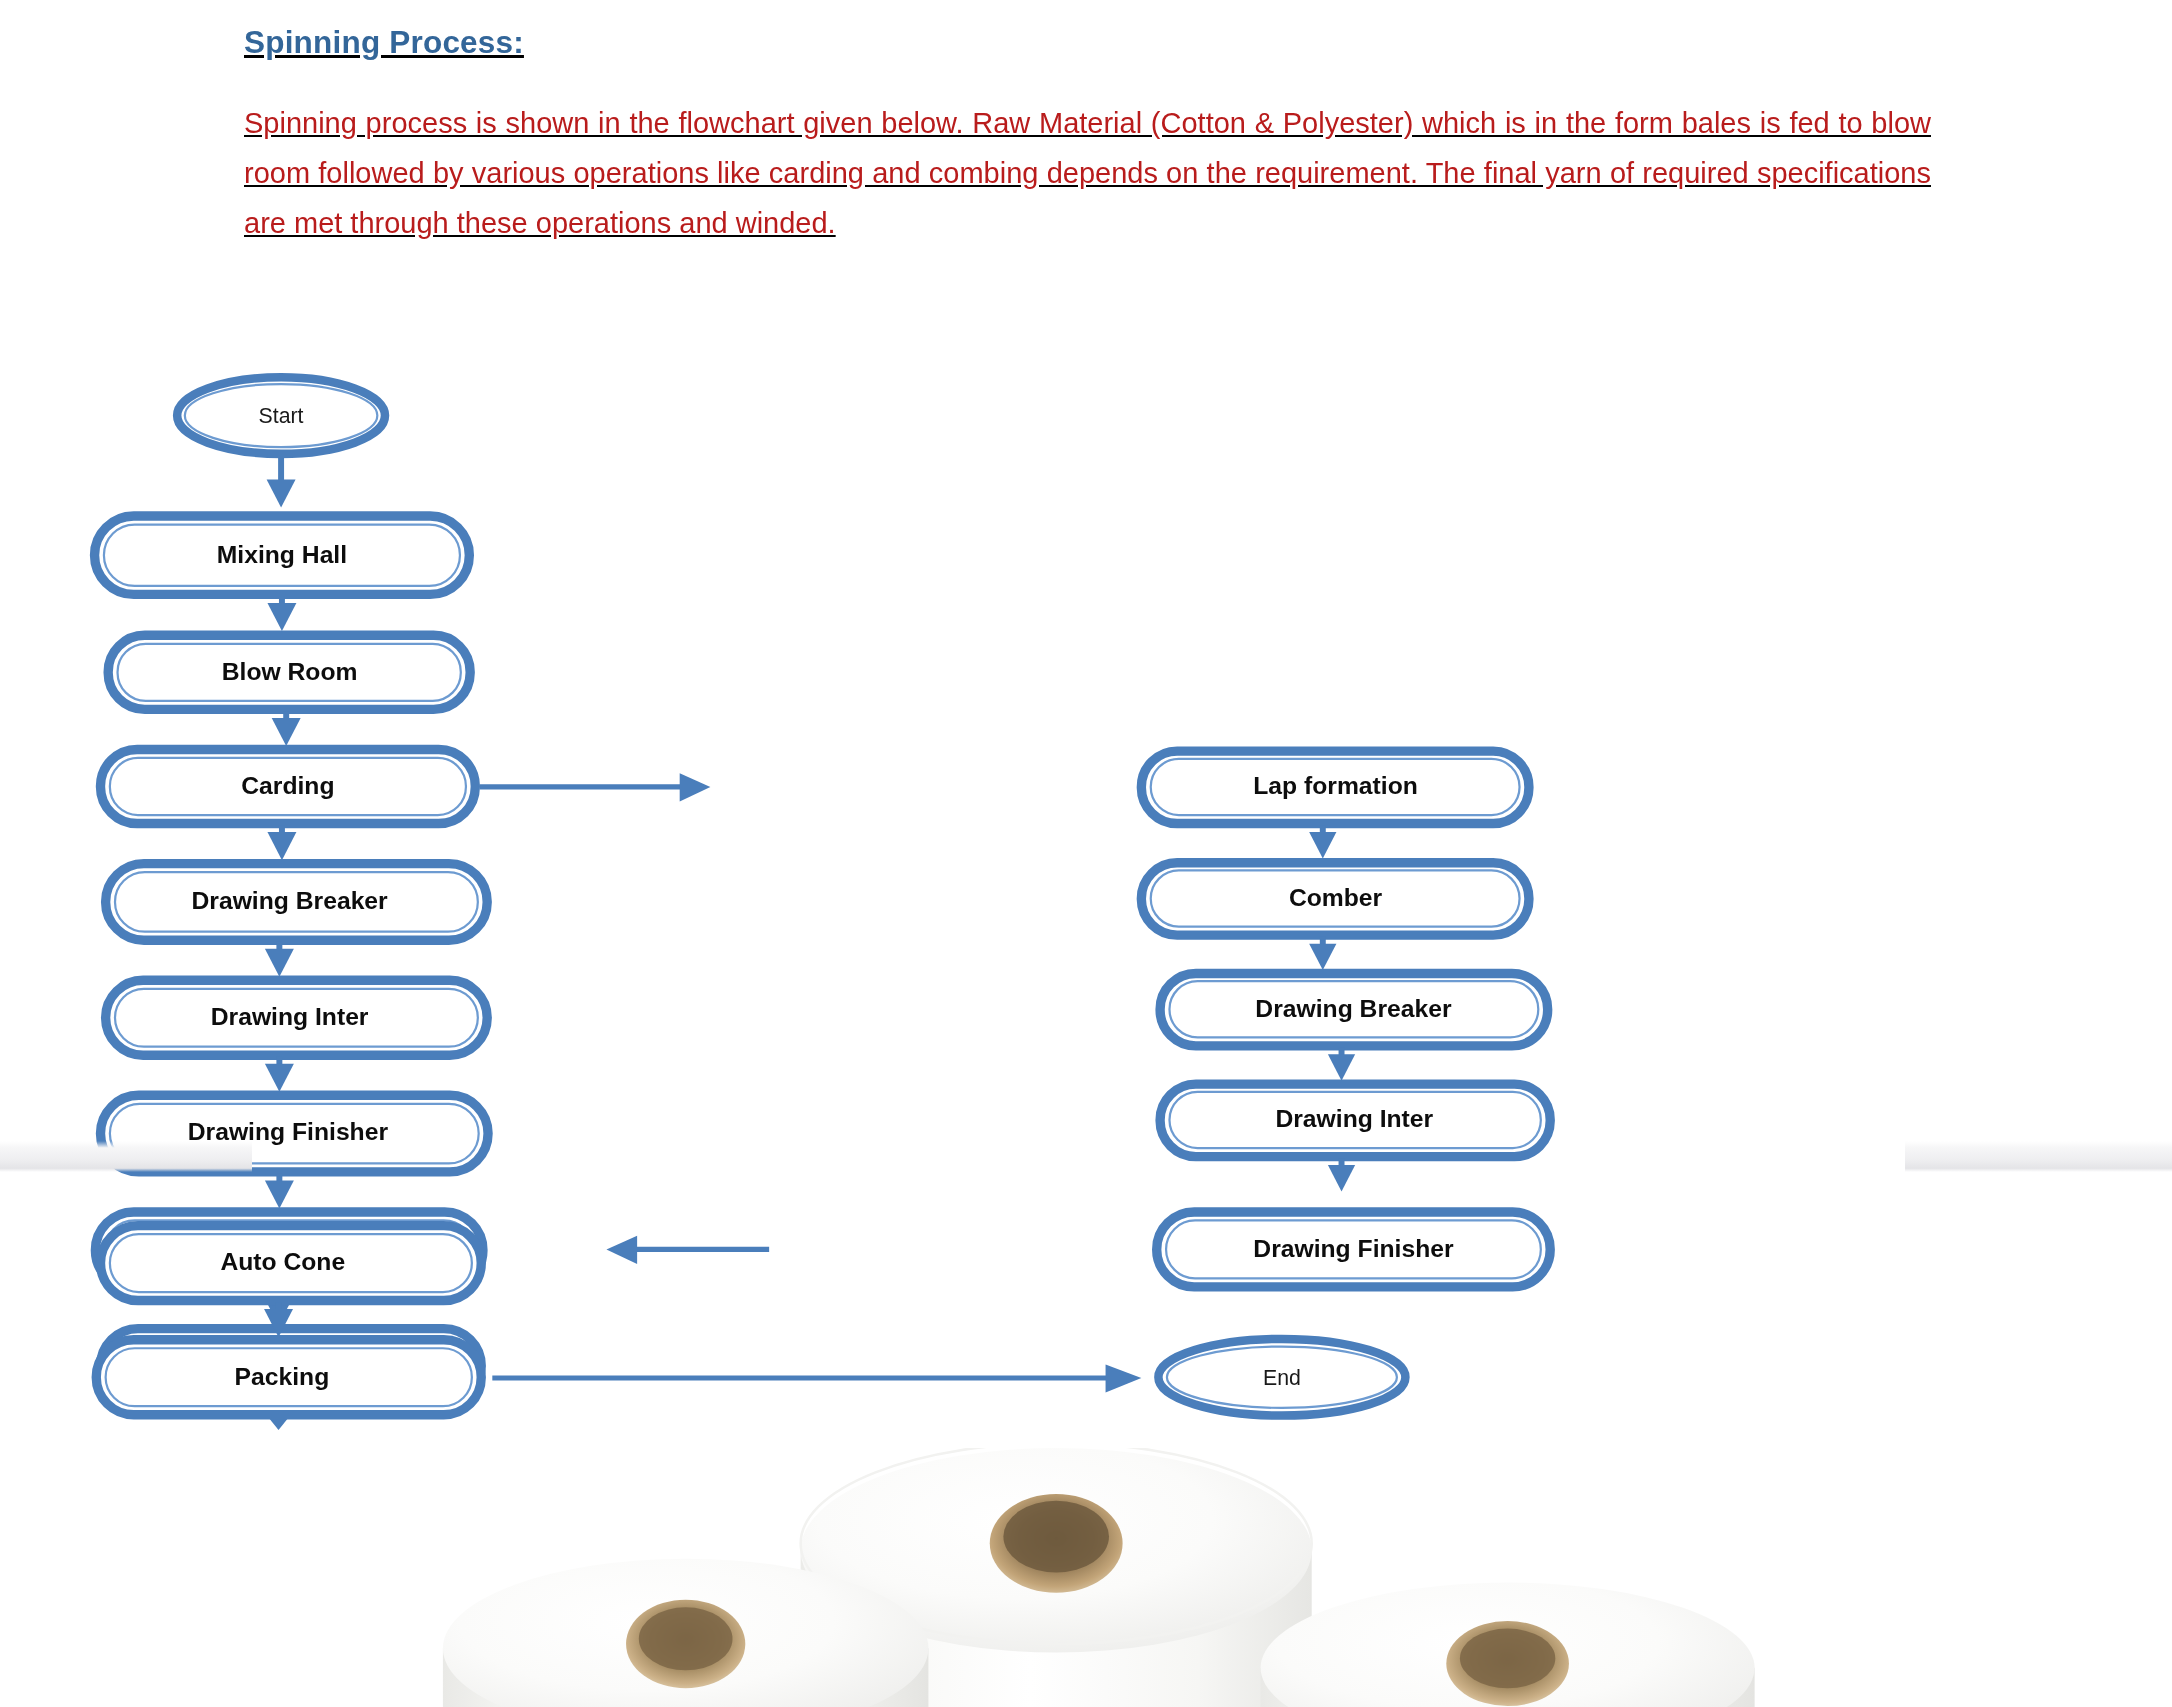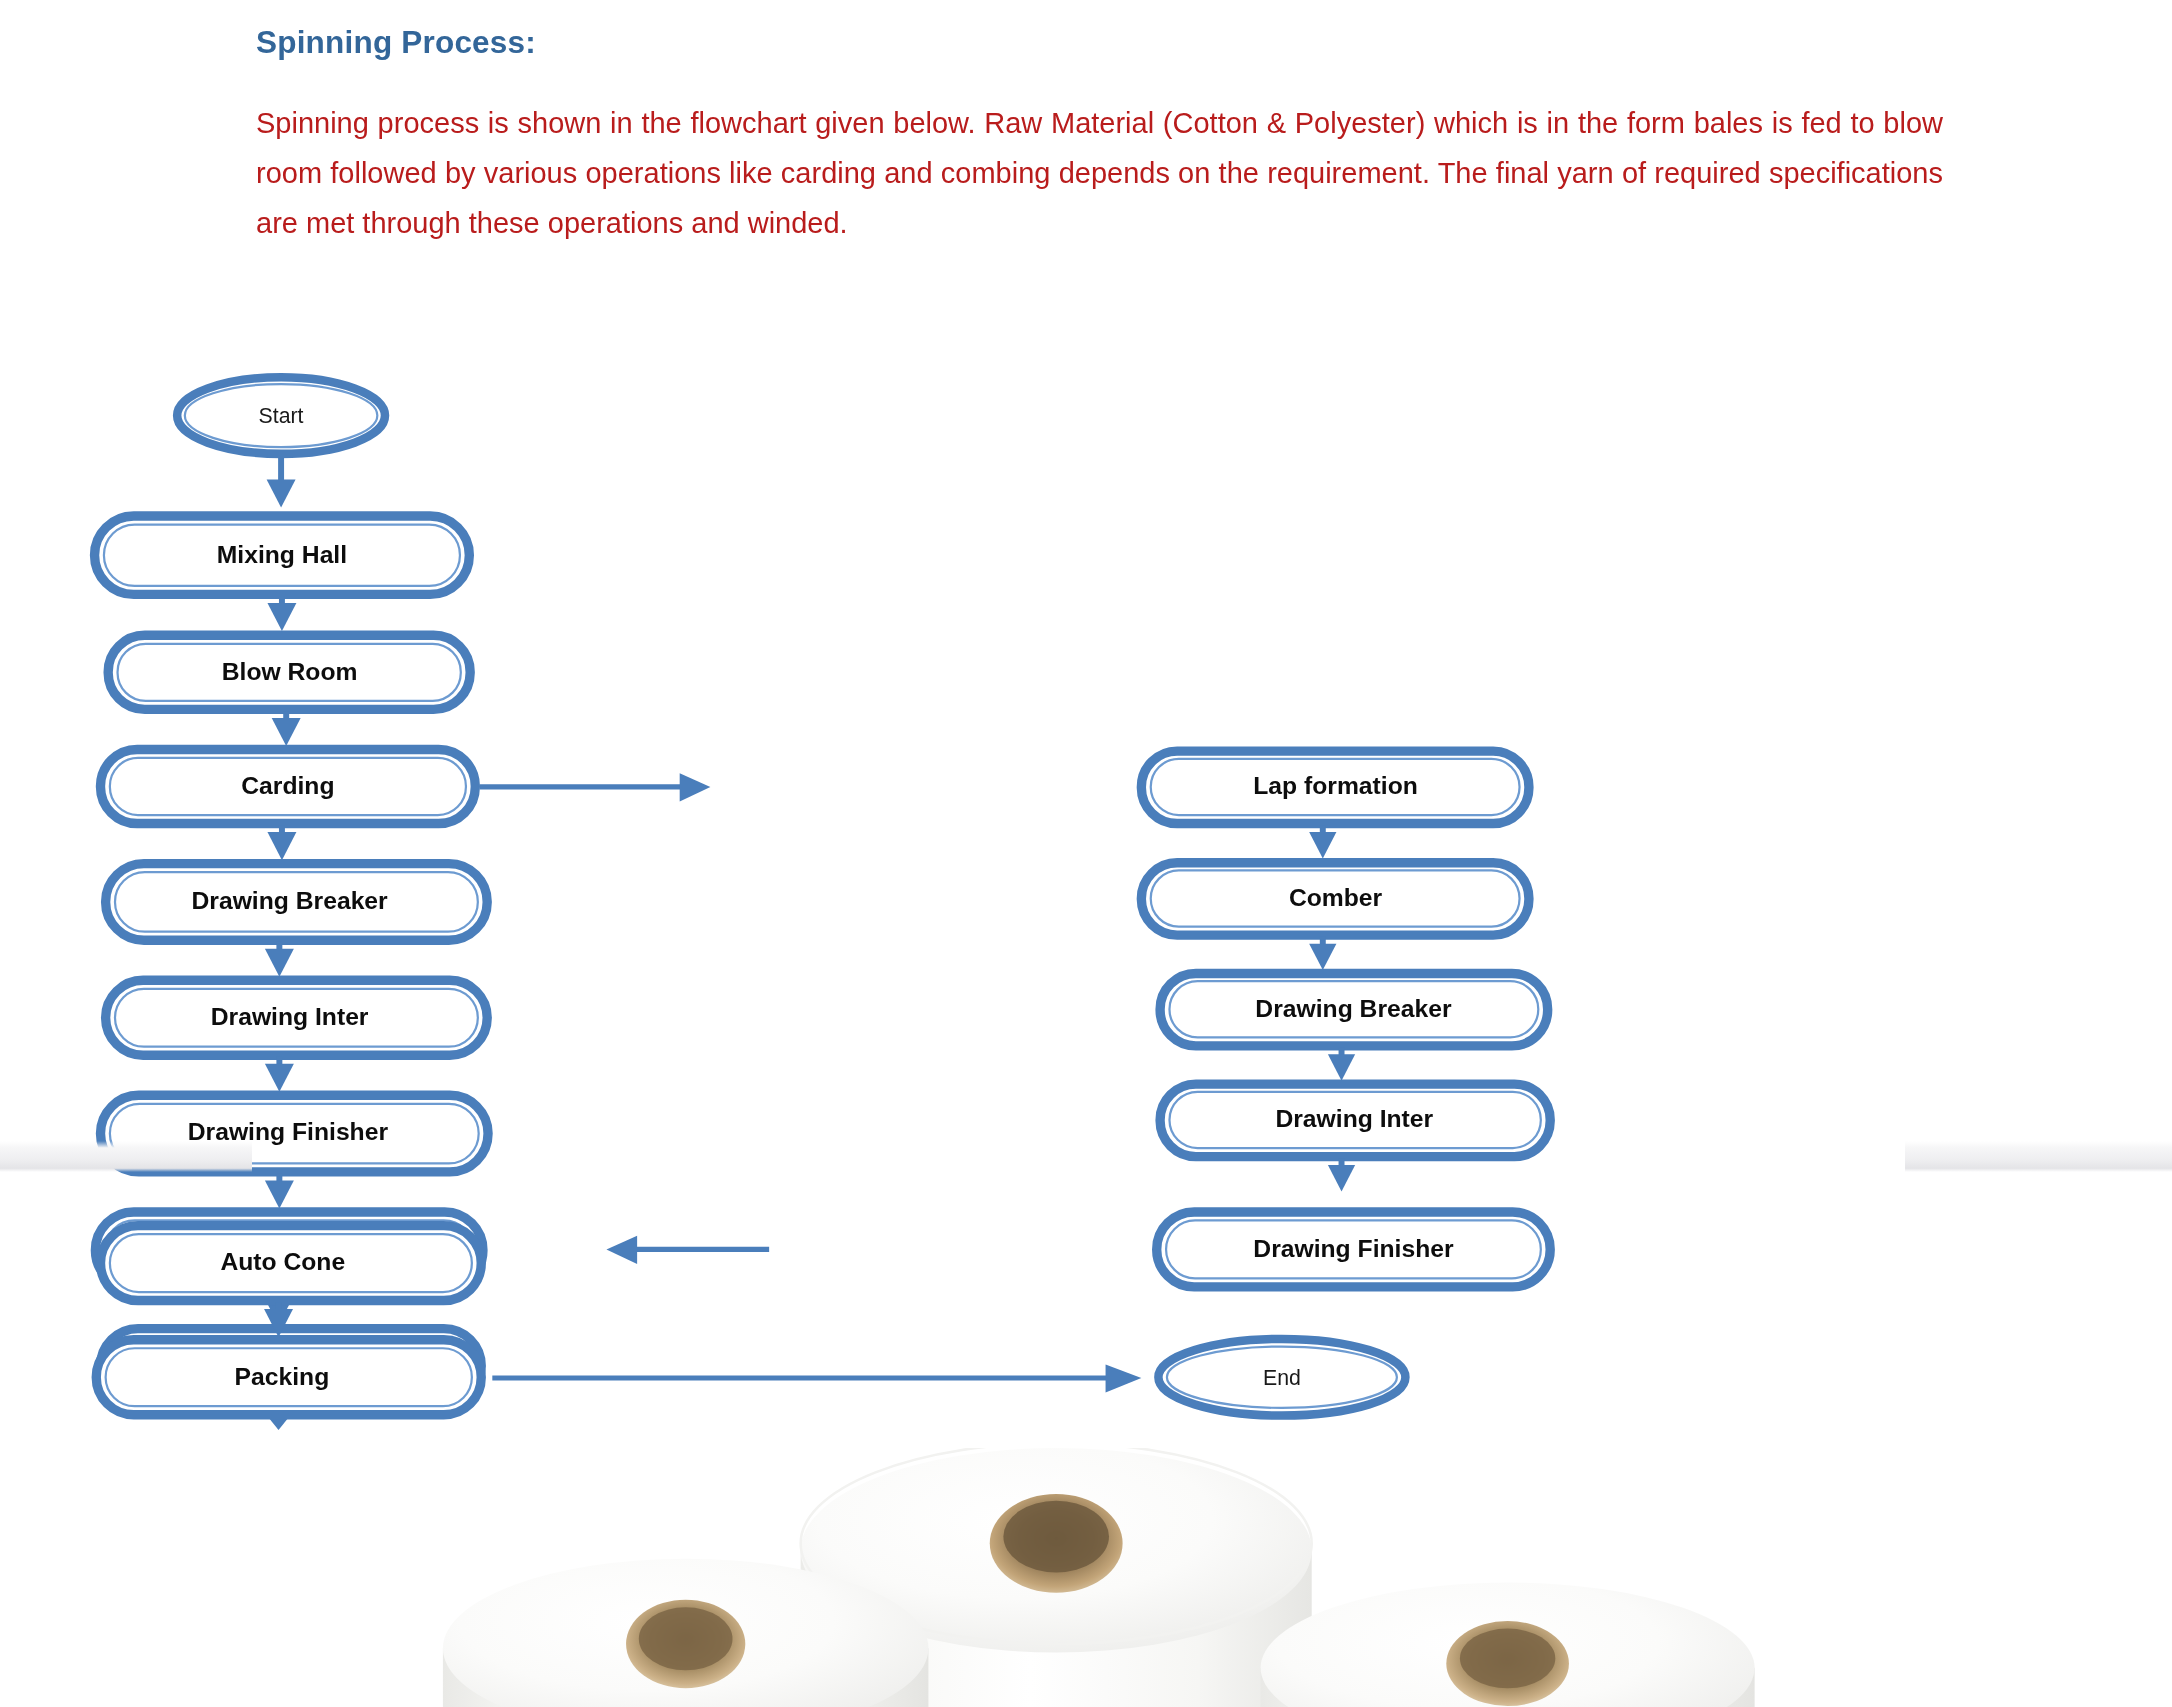--- a/index.html
+++ b/index.html
@@ -13,23 +13,24 @@
     height: 1707px;
     position: relative;
     overflow: hidden;
     font-family: "Liberation Sans", sans-serif;
     -webkit-font-smoothing: antialiased;
   }
 
   
   .page-text {
     position: absolute;
-    left: 256px;
+    left: 244px;
     top: 24px;
     width: 1687px;
+    text-decoration: underline;
   }
   .section-heading {
     font-family: "Liberation Sans", sans-serif;
     font-size: 31.5px;
     font-weight: bold;
     color: #336699;
     letter-spacing: 0.2px;
     margin: 0 0 36px 0;
     line-height: 1.2;
   }

